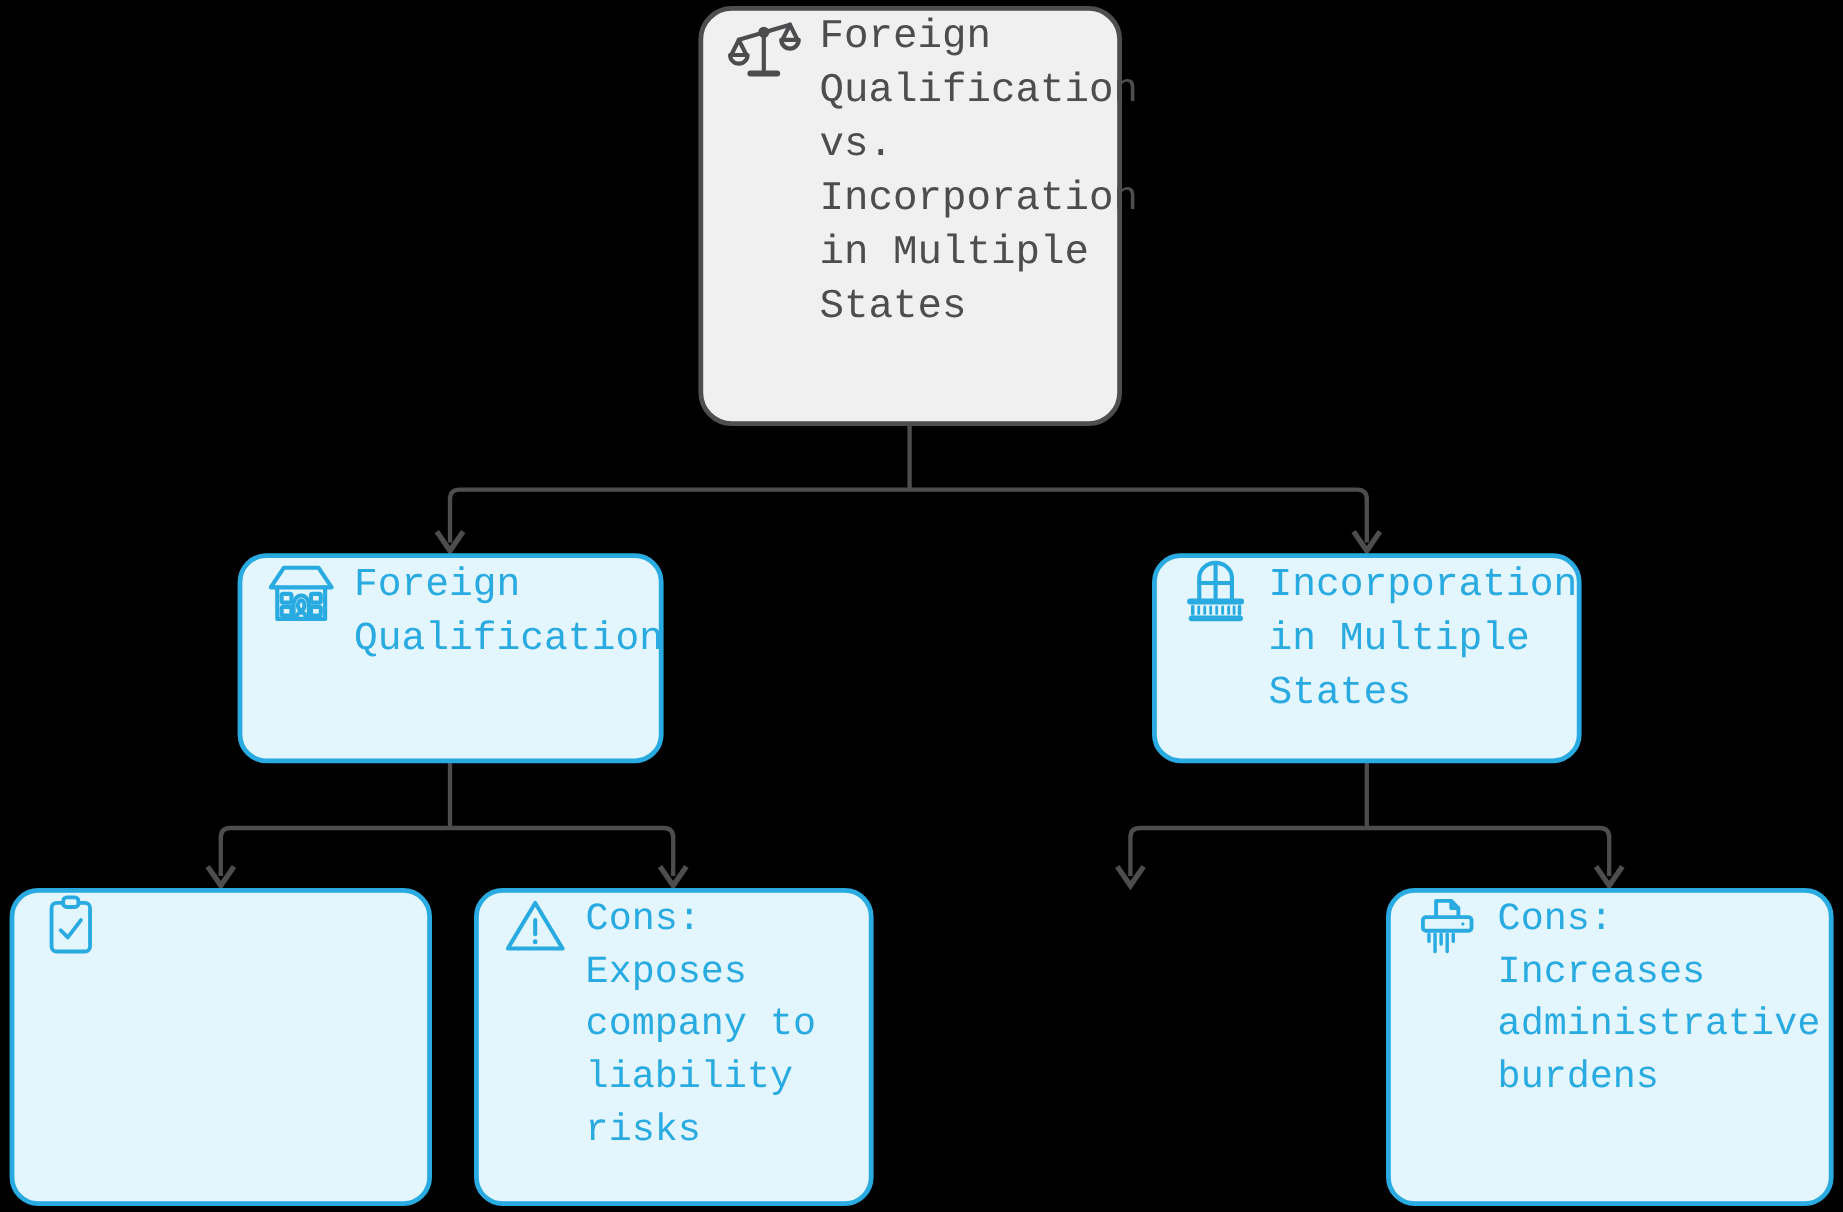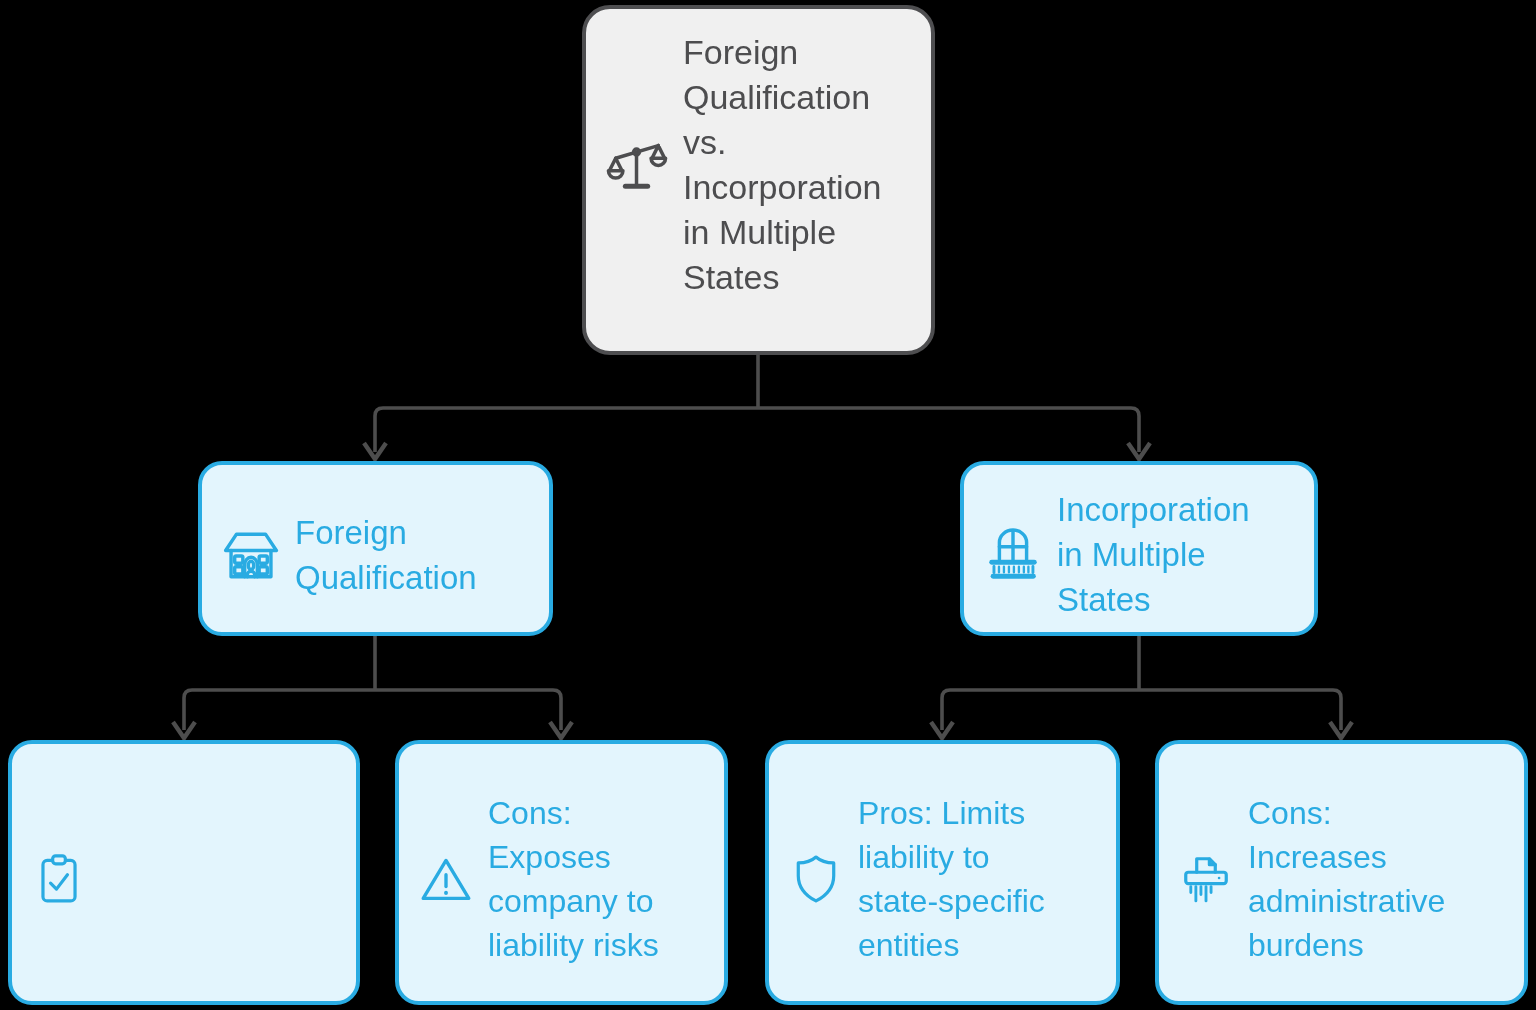--- a/index.html
+++ b/index.html
@@ -16,22 +16,22 @@
     position:relative;width:1536px;height:1010px;overflow:hidden;
     background:var(--background);
     font-family:"Liberation Sans", sans-serif;
   }
   .connectors{position:absolute;left:0;top:0;width:1536px;height:1010px;}
   .connectors path, .connectors polyline{
     fill:none;stroke:var(--connector);stroke-width:3.6px;
   }
   .connectors polyline.arrow{stroke-width:4.4px;stroke-linecap:butt;stroke-linejoin:miter;}
   .node{
-    position:absolute;display:flex;align-items:center;gap:15px;
-    box-sizing:border-box;padding:12px 14px 0 20px;
+    position:absolute;display:flex;align-items:flex-start;gap:15px;
+    box-sizing:border-box;padding:0 14px 0 20px;font-family:Liberation Mono, monospace;
   }
   .node.gray{
     background:var(--root-fill);
     border:4px solid var(--root-border);
     border-radius:28px;color:var(--root-text);
   }
   .node.blue{
     background:var(--blue-fill);
     border:4px solid var(--blue-accent);
     border-radius:24px;color:var(--blue-accent);
@@ -154,31 +154,20 @@
         <path d="M32,27 V41"></path>
         <path d="M32,48.2 V48.6" stroke-width="4.6"></path>
       </svg>
     </span>
     <div class="label">Cons:
 Exposes
 company to
 liability risks</div>
   </div>
 
-  <div class="node blue leaf" id="node-ims-pros">
-    <span class="icon">
-      <svg viewBox="0 0 64 64" width="54" height="54" fill="none" stroke="currentColor" stroke-width="3.8" stroke-linecap="round" stroke-linejoin="round">
-        <path d="M32,6 C37,10.5 44.5,13 53,13 V28 C53,42.5 44.5,51.5 32,58 C19.5,51.5 11,42.5 11,28 V13 C19.5,13 27,10.5 32,6 Z"></path>
-      </svg>
-    </span>
-    <div class="label">Pros: Limits
-liability to
-state-specific
-entities</div>
-  </div>
 
   <div class="node blue leaf" id="node-ims-cons">
     <span class="icon">
       <svg viewBox="0 0 64 64" width="54" height="54" fill="none" stroke="currentColor" stroke-width="3.8" stroke-linecap="round" stroke-linejoin="round">
         <path d="M21,24 V8 H36 L43,15 V24"></path>
         <path d="M36,8.5 V15 H43"></path>
         <rect x="8" y="24" width="48" height="13.5" rx="3"></rect>
         <circle cx="47.5" cy="30.8" r="1.6" fill="currentColor" stroke="none"></circle>
         <path d="M14,41 V48 M20,41 V58 M26,41 V50.5 M32,41 V58 M38,41 V48" stroke-width="3.4"></path>
       </svg>

